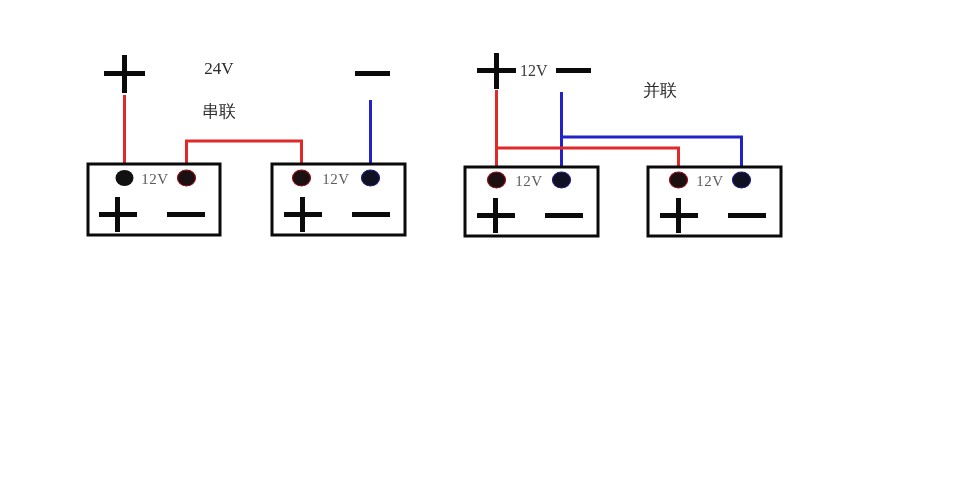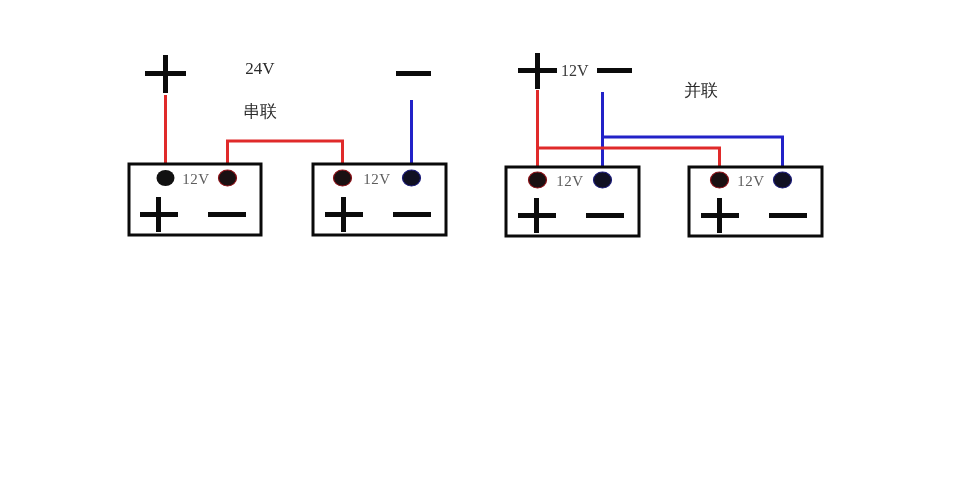--- a/index.html
+++ b/index.html
@@ -11,21 +11,20 @@
     width: 958px;
     height: 500px;
     font-family: "Liberation Serif", "DejaVu Serif", serif;
     overflow: hidden;
   }
   #diagram-root {
     position: relative;
     width: 790px;
     height: 500px;
     background: #ffffff;
-    margin-left: 41px;
   }
   svg#wiring-svg {
     position: absolute;
     left: 0;
     top: 0;
     width: 958px;
     height: 500px;
     display: block;
   }
   .batt-rect {

